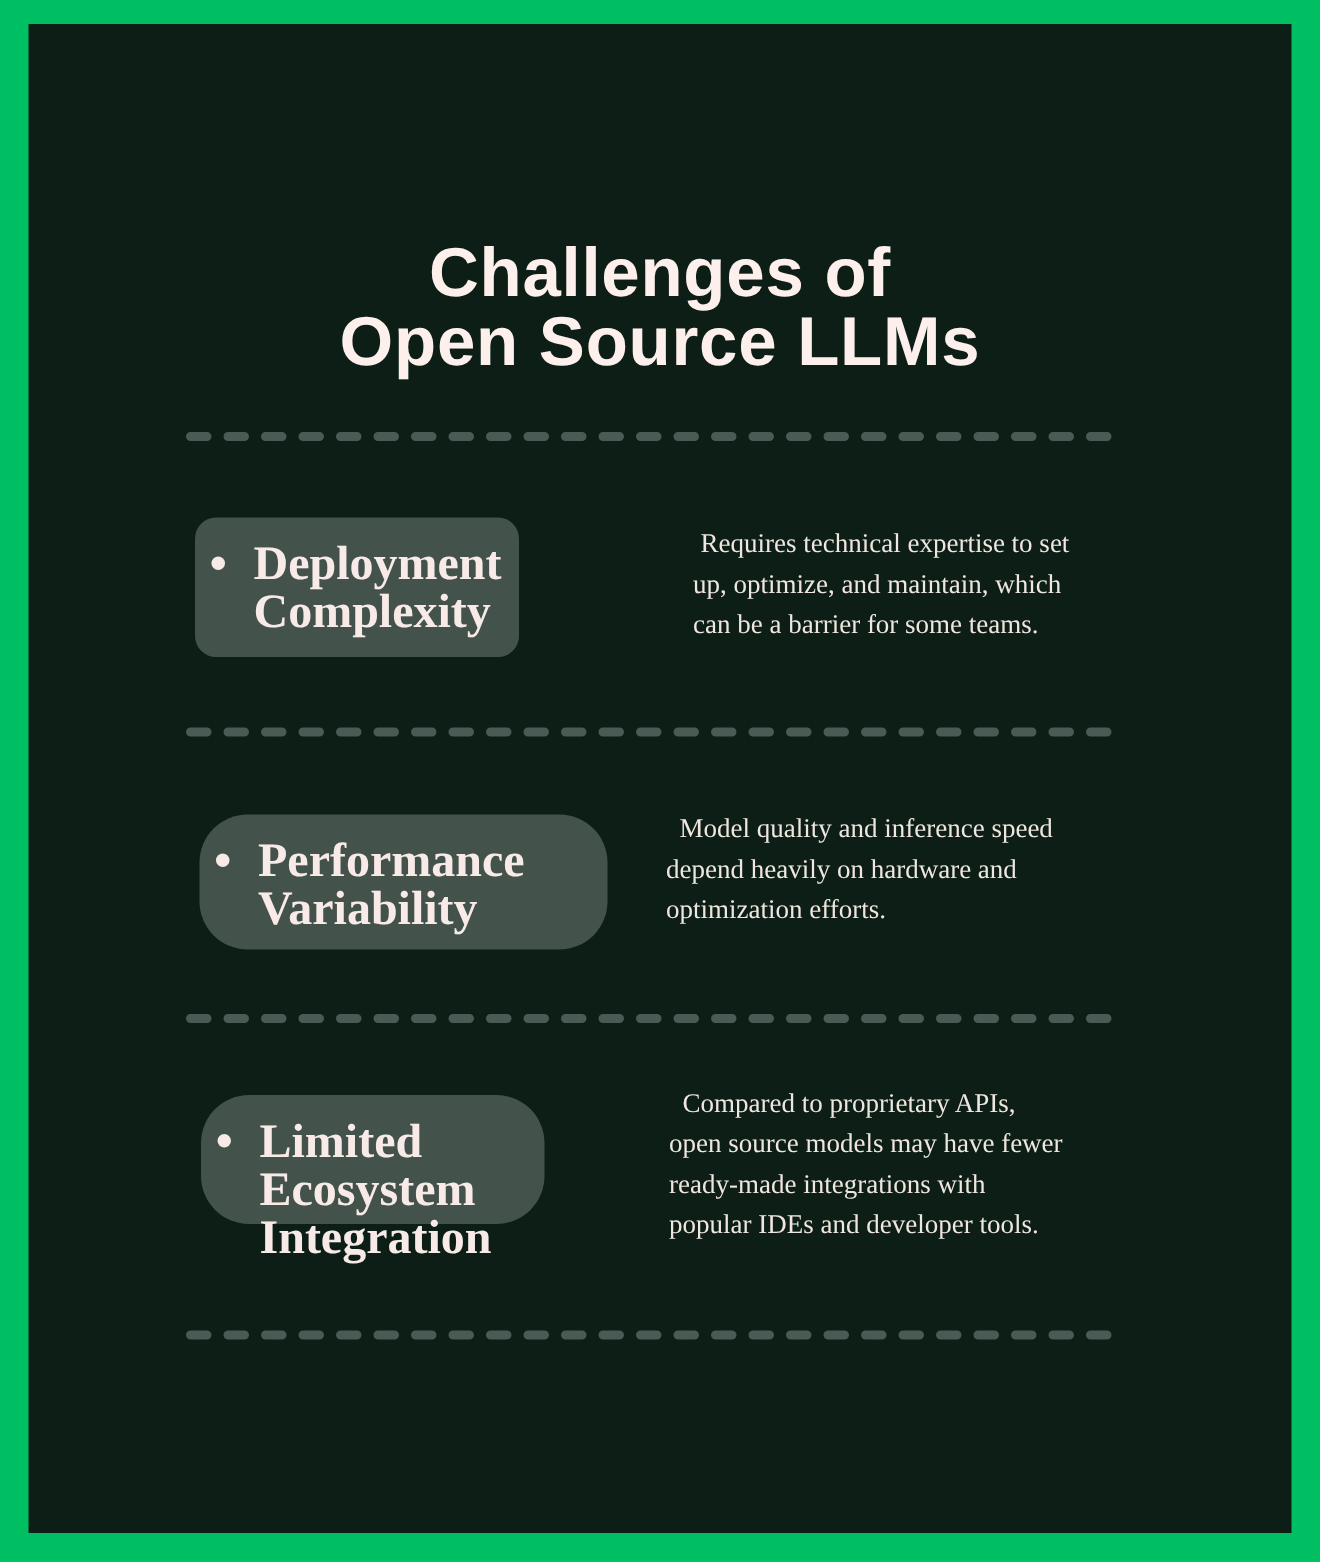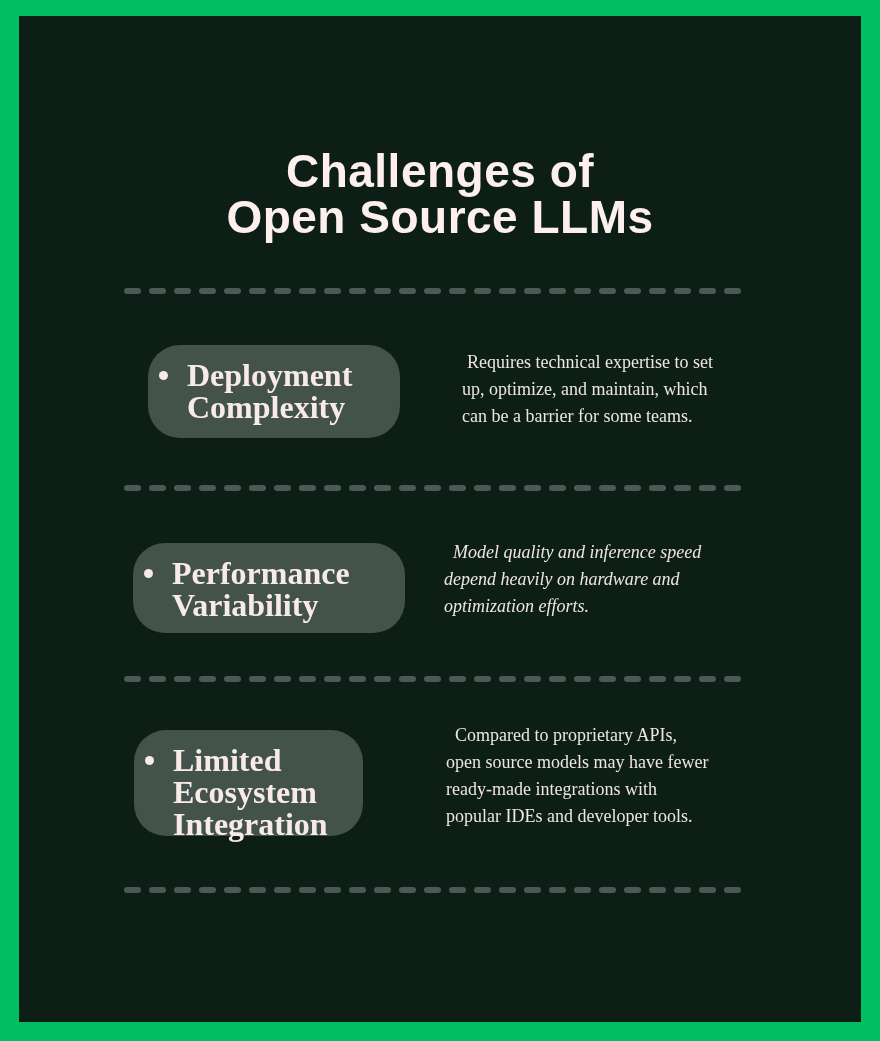--- a/index.html
+++ b/index.html
@@ -15,21 +15,21 @@
   body{width:880px;height:1041px;overflow:hidden;font-family:"Liberation Serif",serif;}
   .frame{
     position:relative;width:880px;height:1041px;
     background:var(--frame-color);
   }
   .canvas{
     position:absolute;top:16px;left:19px;right:19px;bottom:19px;
     background:var(--canvas-color);
   }
   .title{
-    position:absolute;top:126px;left:0;right:0;margin:6px;
+    position:absolute;top:126px;left:0;right:0;margin:16px;
     text-align:center;
     font-family:"Liberation Sans",sans-serif;
     font-weight:700;font-size:46px;line-height:46px;
     color:var(--title-color);
     white-space:pre-line;
     letter-spacing:0.5px;
   }
   .divider{position:absolute;left:97px;width:640px;height:8px;display:block;}
   .divider line{stroke:var(--dash-color);}
   .divider.pos1{top:271px;}
@@ -48,32 +48,32 @@
     background:var(--heading-color);
     margin-top:12px;flex:0 0 auto;
   }
   .pill h2{
     margin:0 0 0 19px;
     font-family:"Liberation Serif",serif;
     font-weight:700;font-size:32px;line-height:32px;
     color:var(--heading-color);
     white-space:pre-line;
   }
-  .pill.p1{left:129px;top:329px;width:252px;height:93px;}
+  .pill.p1{left:111px;top:329px;width:216px;height:93px;border-radius:14px;}
   .pill.p2{left:114px;top:527px;width:272px;height:90px;}
-  .pill.p3{left:115px;top:714px;width:229px;height:106px;}
+  .pill.p3{left:115px;top:714px;width:229px;height:86px;}
   .desc{
     position:absolute;margin:0;width:380px;
     font-family:"Liberation Serif",serif;
     font-size:18px;line-height:27px;
     color:var(--body-color);
     white-space:pre-line;
   }
   .desc.d1{left:443px;top:333px;text-indent:5px;}
-  .desc.d2{left:425px;top:523px;text-indent:9px;font-style:italic;}
+  .desc.d2{left:425px;top:523px;text-indent:9px;}
   .desc.d3{left:427px;top:706px;text-indent:9px;}
 </style>
 </head>
 <body>
 
 <div class="frame">
   <div class="canvas">
 
     <h1 class="title">Challenges of
 Open Source LLMs</h1>

